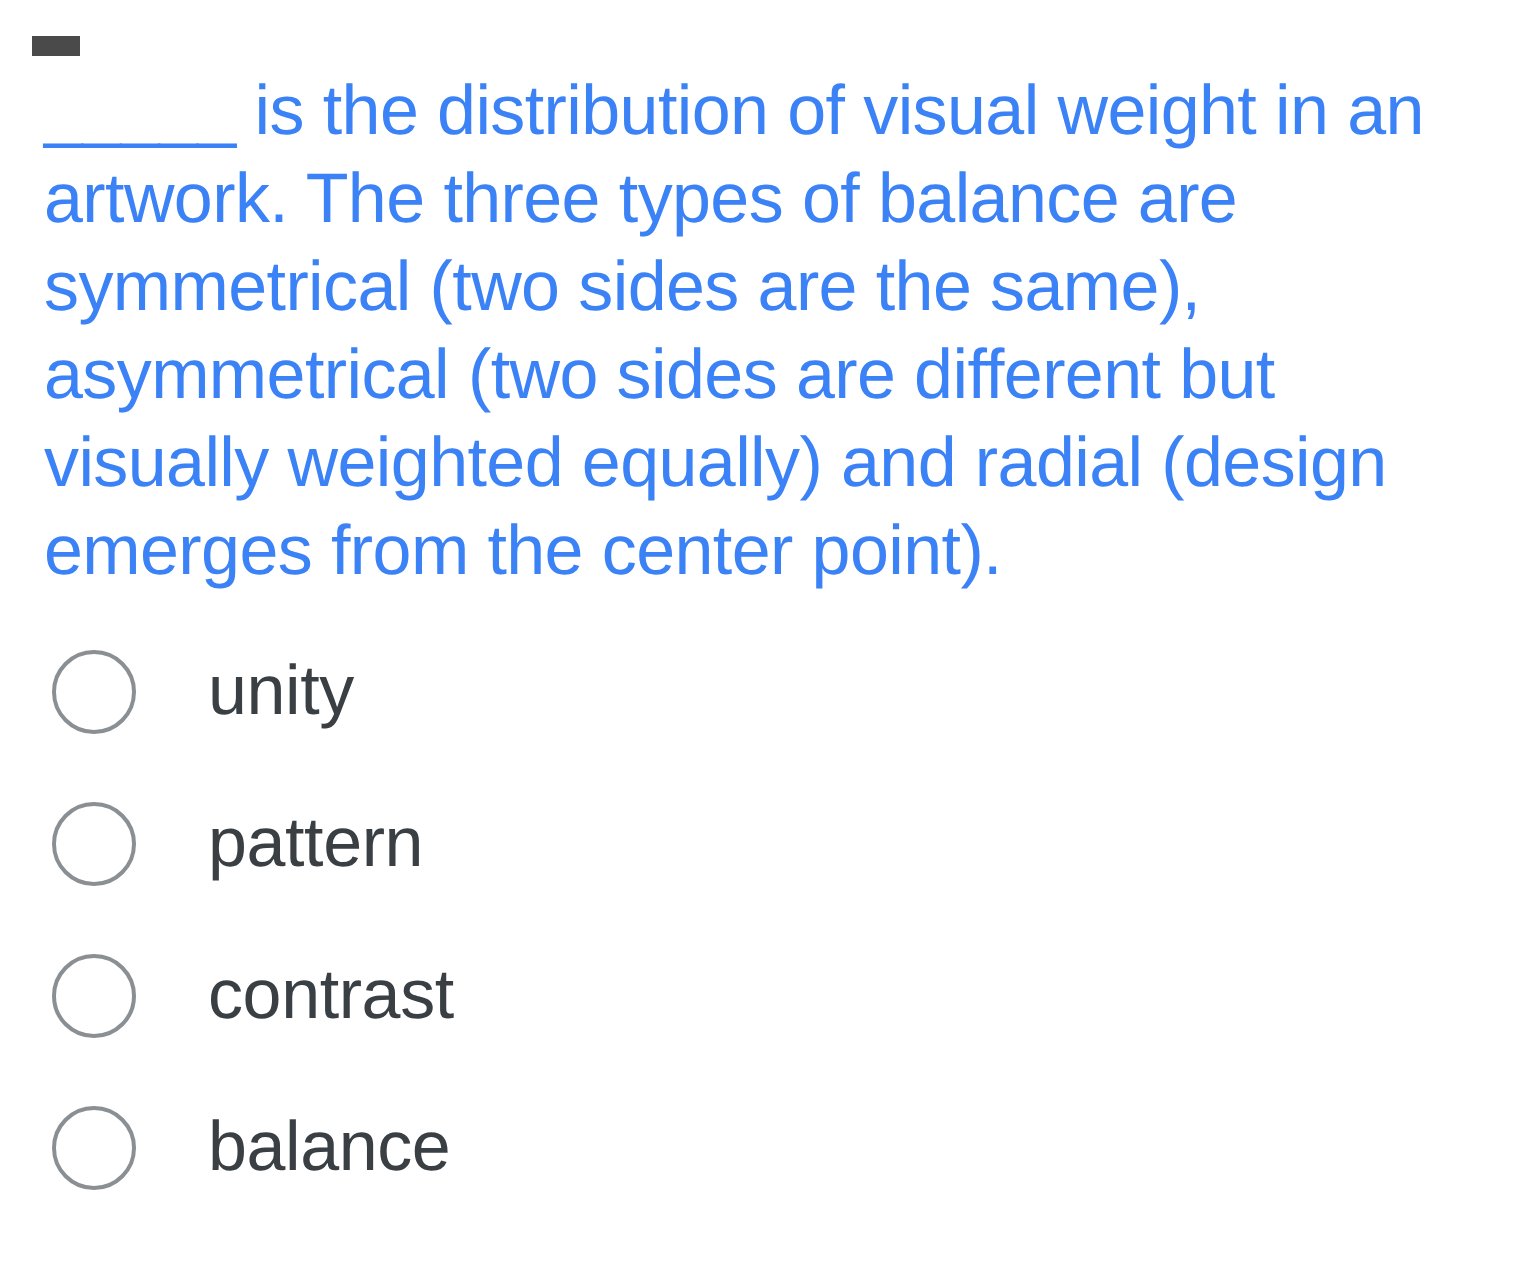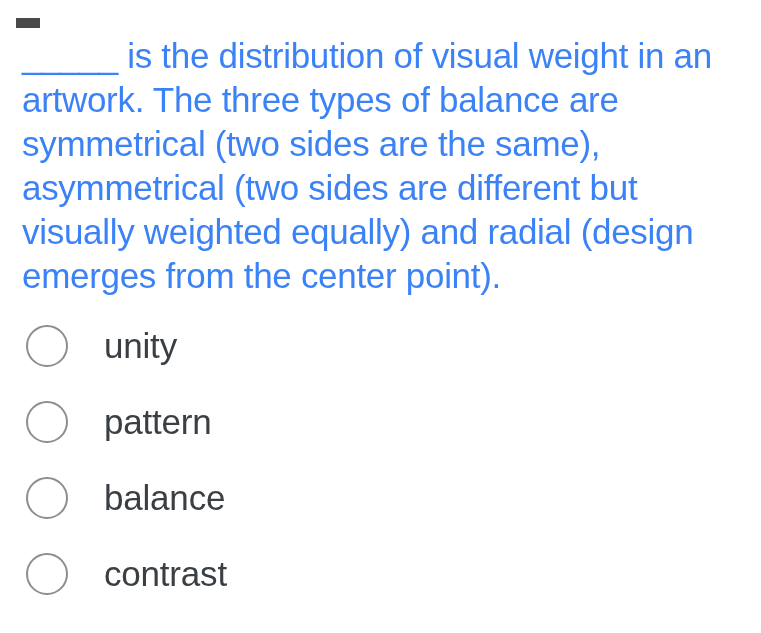--- a/index.html
+++ b/index.html
@@ -65,22 +65,22 @@
       <span class="option-label">unity</span>
     </div>
 
     <div class="option">
       <span class="radio"></span>
       <span class="option-label">pattern</span>
     </div>
 
     <div class="option">
       <span class="radio"></span>
-      <span class="option-label">balance</span>
+      <span class="option-label">contrast</span>
     </div>
 
     <div class="option">
       <span class="radio"></span>
-      <span class="option-label">contrast</span>
+      <span class="option-label">balance</span>
     </div>
 
   </div>
 </div>
 
 </body></html>

